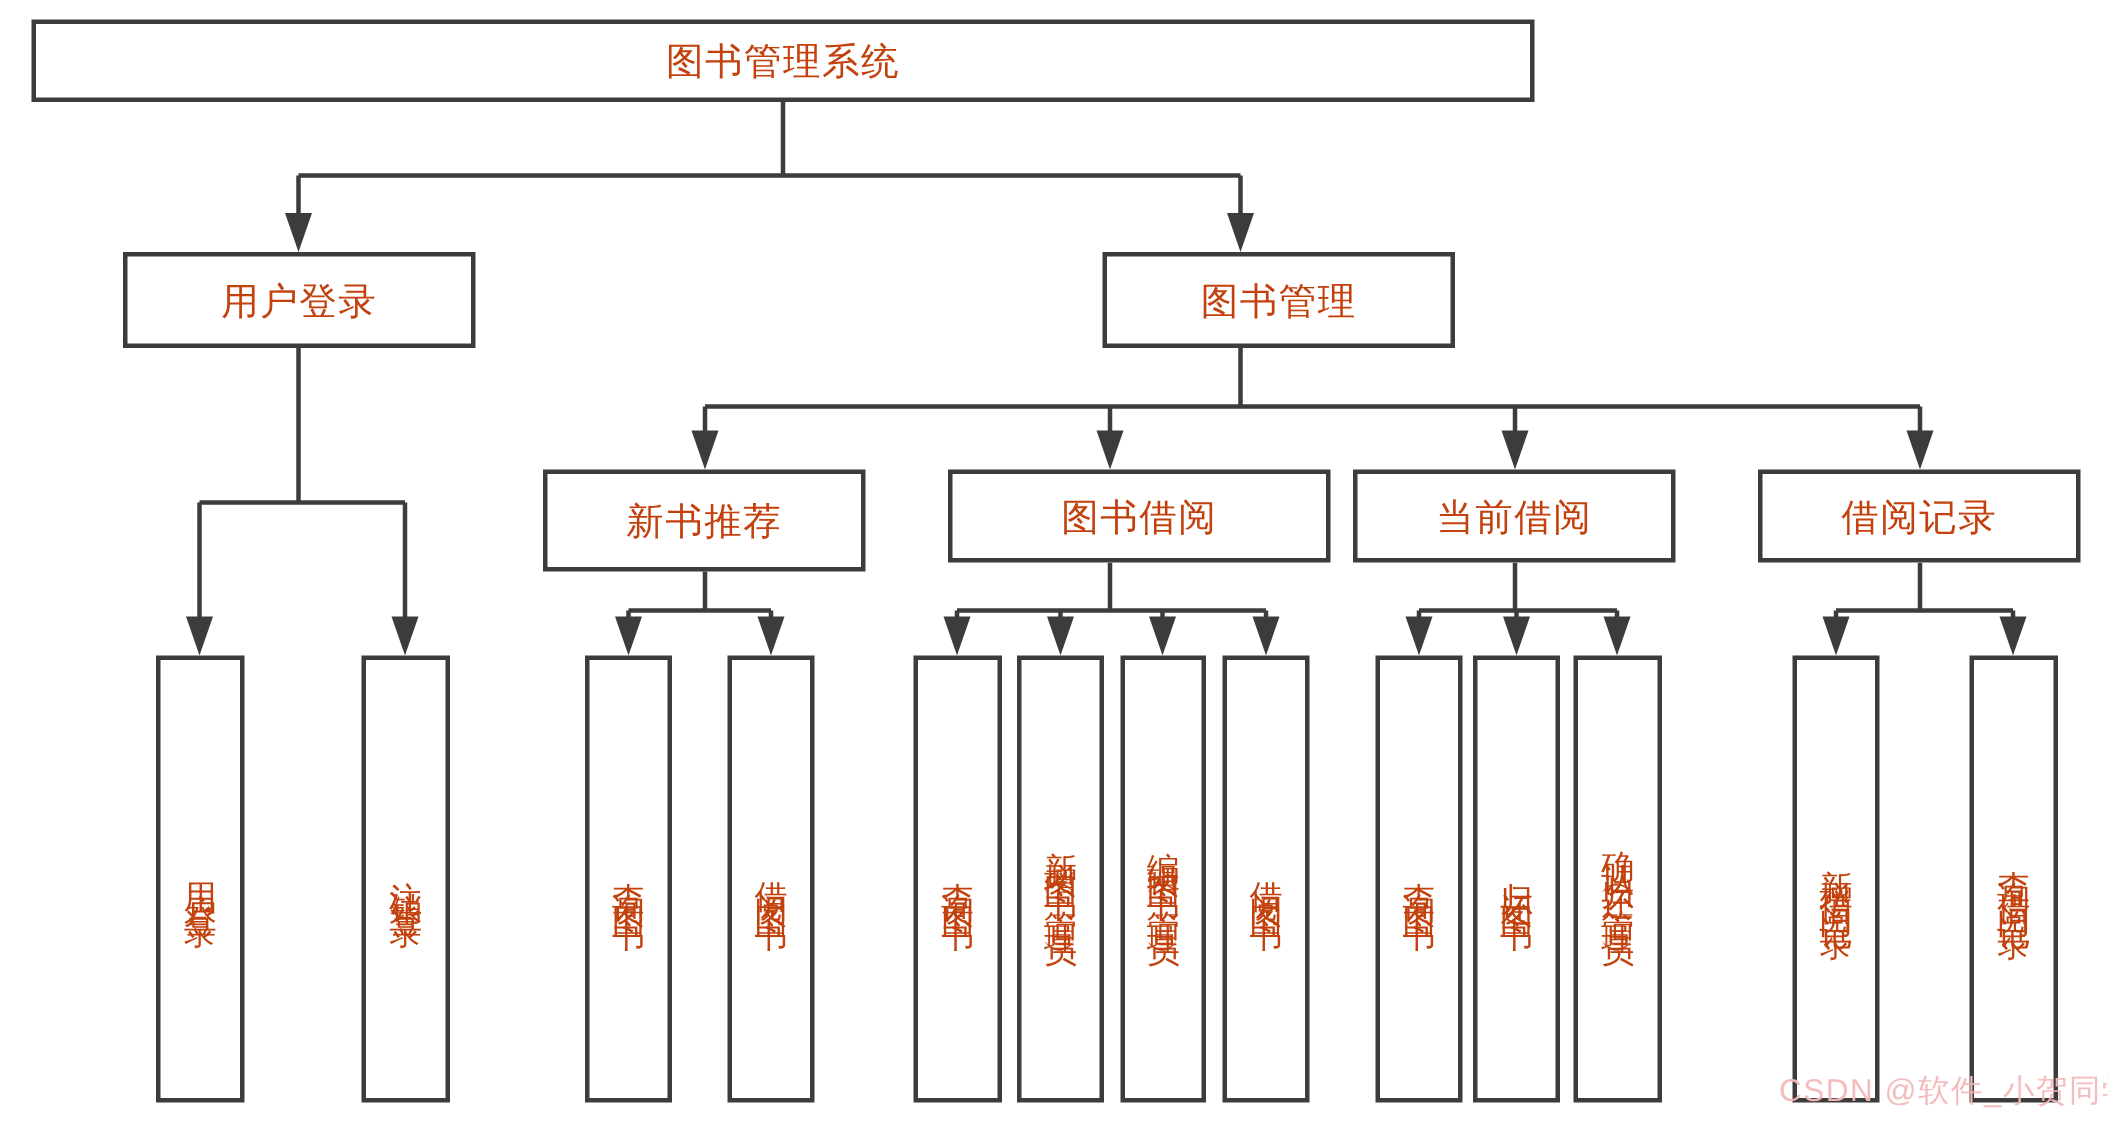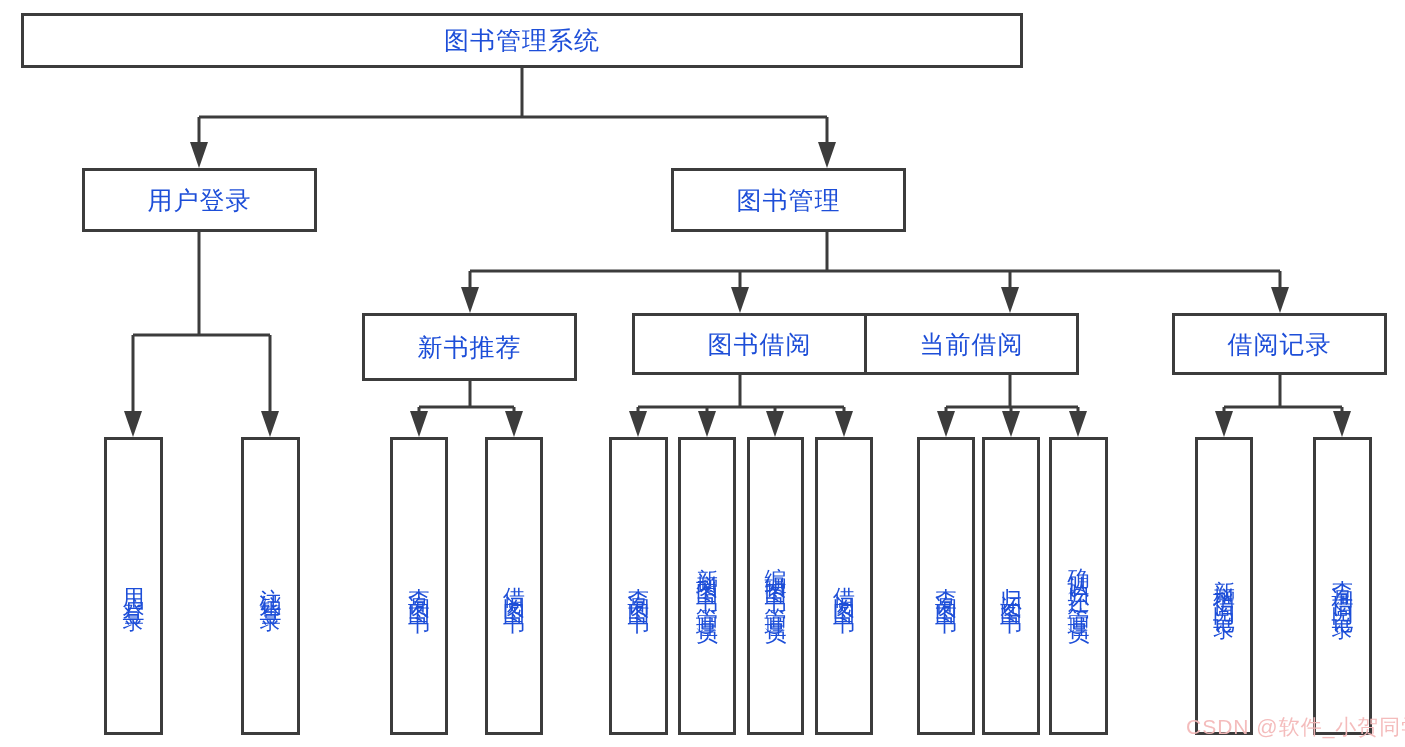--- a/index.html
+++ b/index.html
@@ -22,21 +22,21 @@
     height: 747px;
   }
   .node {
     position: absolute;
     box-sizing: border-box;
     background: #ffffff;
     border: 3px solid #3c3c3c;
     display: flex;
     align-items: center;
     justify-content: center;
-    color: #1d4ed8;
+    color: #c2410c;
   }
   .hbox span {
     font-size: 25px;
     letter-spacing: 1px;
     white-space: nowrap;
   }
   .vbox span {
     writing-mode: vertical-rl;
     font-size: 22px;
     letter-spacing: 8px;
@@ -91,31 +91,31 @@
       </g>
   </svg>
 
   <div class="node hbox" style="left:21px; top:13px; width:1002px; height:55px">
     <span>图书管理系统</span>
   </div>
 
   <div class="node hbox" style="left:82px; top:168px; width:235px; height:64px">
     <span>用户登录</span>
   </div>
-  <div class="node hbox" style="left:671px; top:168px; width:235px; height:64px">
+  <div class="node hbox" style="left:735px; top:168px; width:235px; height:64px">
     <span>图书管理</span>
   </div>
 
   <div class="node hbox" style="left:362px; top:313px; width:215px; height:68px">
     <span>新书推荐</span>
   </div>
   <div class="node hbox" style="left:632px; top:313px; width:255px; height:62px">
     <span>图书借阅</span>
   </div>
-  <div class="node hbox" style="left:864px; top:313px; width:215px; height:62px">
+  <div class="node hbox" style="left:902px; top:313px; width:215px; height:62px">
     <span>当前借阅</span>
   </div>
   <div class="node hbox" style="left:1172px; top:313px; width:215px; height:62px">
     <span>借阅记录</span>
   </div>
 
   <div class="node vbox" style="left:104px; top:437px; width:59px; height:298px">
     <span>用户登录</span>
   </div>
   <div class="node vbox" style="left:241px; top:437px; width:59px; height:298px">

